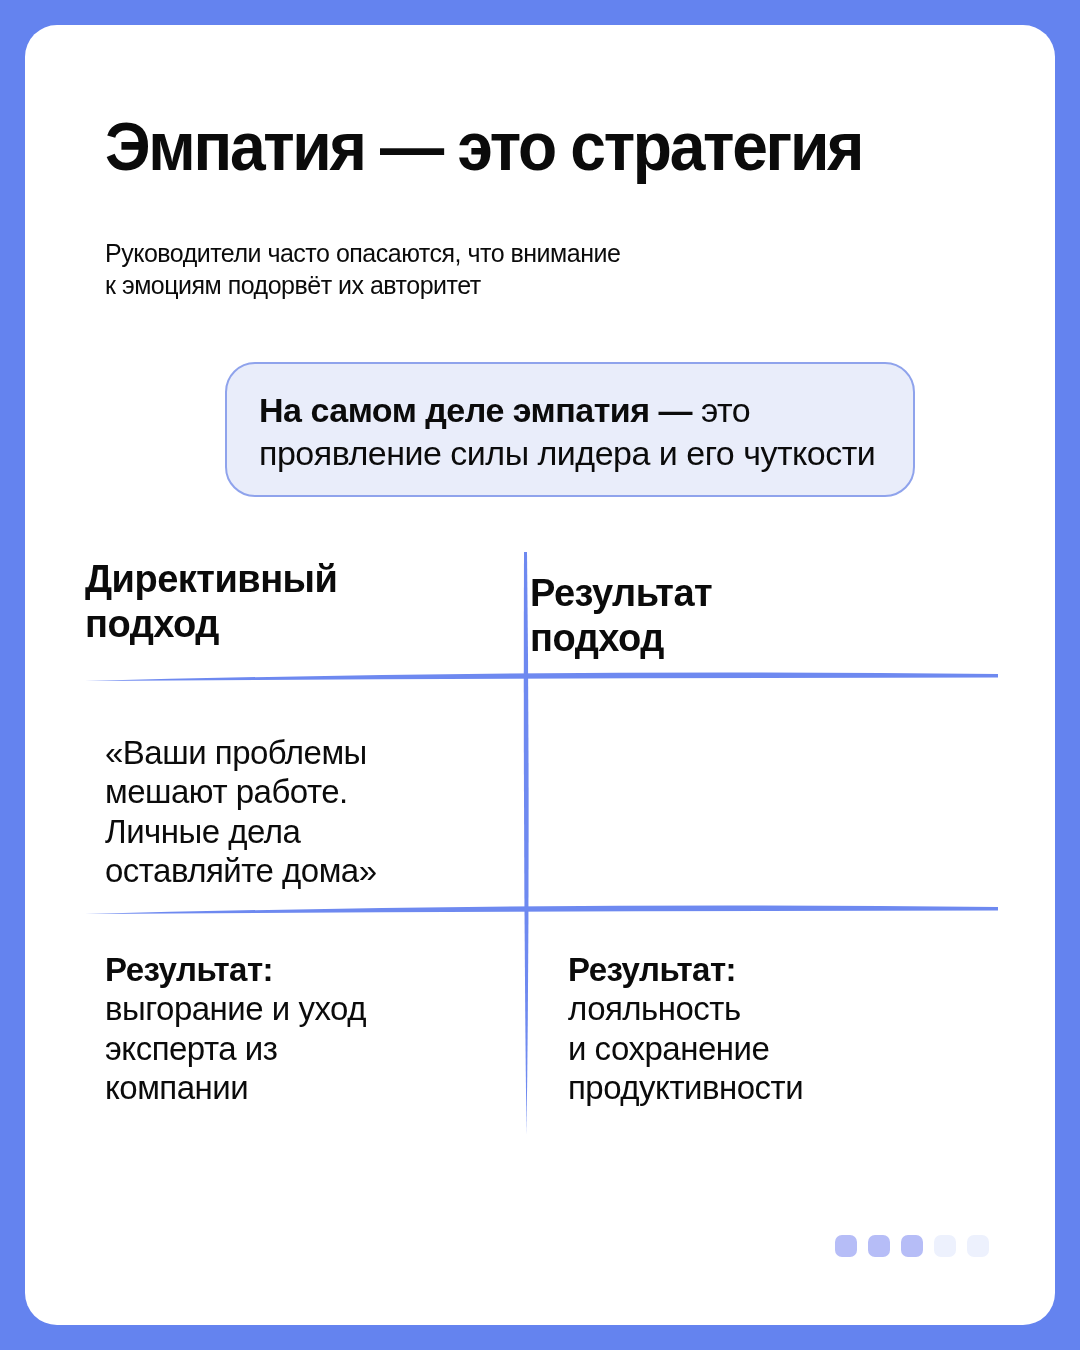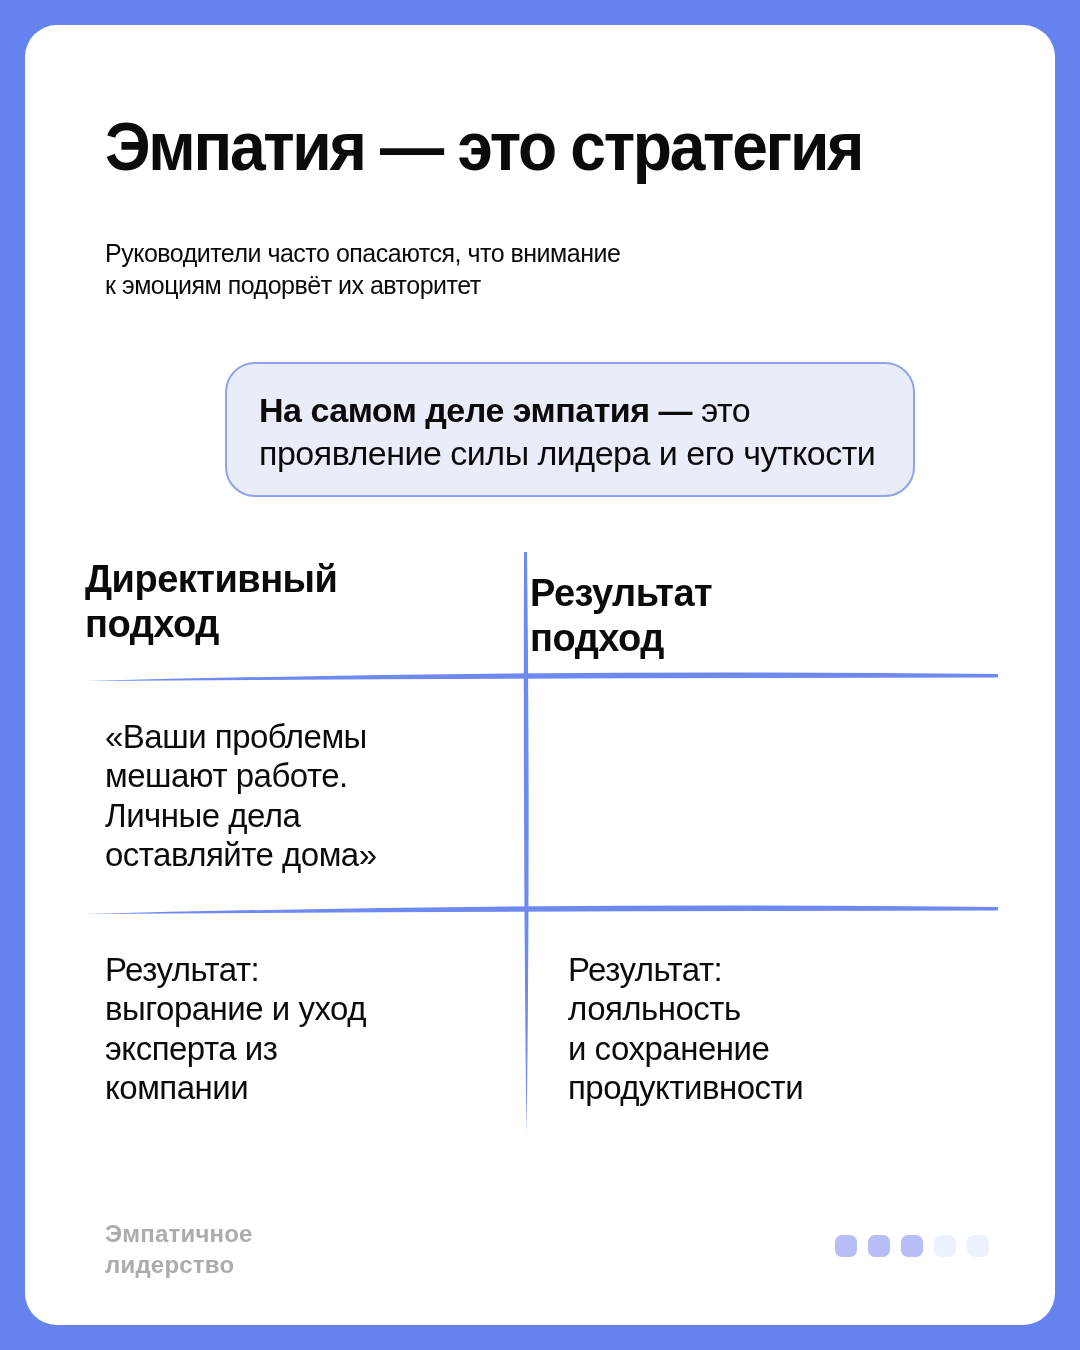--- a/index.html
+++ b/index.html
@@ -49,25 +49,25 @@
   .col-header{
     font-size:38px; font-weight:700; line-height:1.18;
     text-align:left; letter-spacing:-0.5px;
   }
   .col-header.left{left:60px; top:532px; width:440px;}
   .col-header.right{left:505px; top:546px; width:470px;}
 
   .cell{
     font-size:33px; line-height:1.19; letter-spacing:-0.5px;
   }
-  .quote.left{left:80px; top:692px; width:420px;}
+  .quote.left{left:80px; top:708px; width:420px;}
   .quote.right{left:540px; top:682px; width:440px;}
   .result.left{left:80px; top:925px; width:420px;}
   .result.right{left:543px; top:925px; width:430px;}
-  .result .label{font-weight:400;margin-top:16px;}
+  .result .label{font-weight:700;margin-top:16px;}
 
   .brand{
     left:80px; top:1193px; width:300px;
     font-size:24px; font-weight:700; line-height:1.3;
     color:var(--brand-gray); letter-spacing:0.2px;
   }
   .dots{
     left:810px; top:1210px; display:flex; gap:11px;
   }
   .dot{
@@ -108,22 +108,20 @@
   <div class="abs cell result left preline"><span class="label">Результат:</span><span>
 выгорание и уход
 эксперта из
 компании</span></div>
 
   <div class="abs cell result right preline"><span class="label">Результат:</span><span>
 лояльность
 и сохранение
 продуктивности</span></div>
 
-  <div class="abs brand preline">Эмпатичное
-лидерство</div>
 
   <div class="abs dots">
       <div class="dot active"></div>
       <div class="dot active"></div>
       <div class="dot active"></div>
       <div class="dot"></div>
       <div class="dot"></div>
     </div>
 
 </div>

